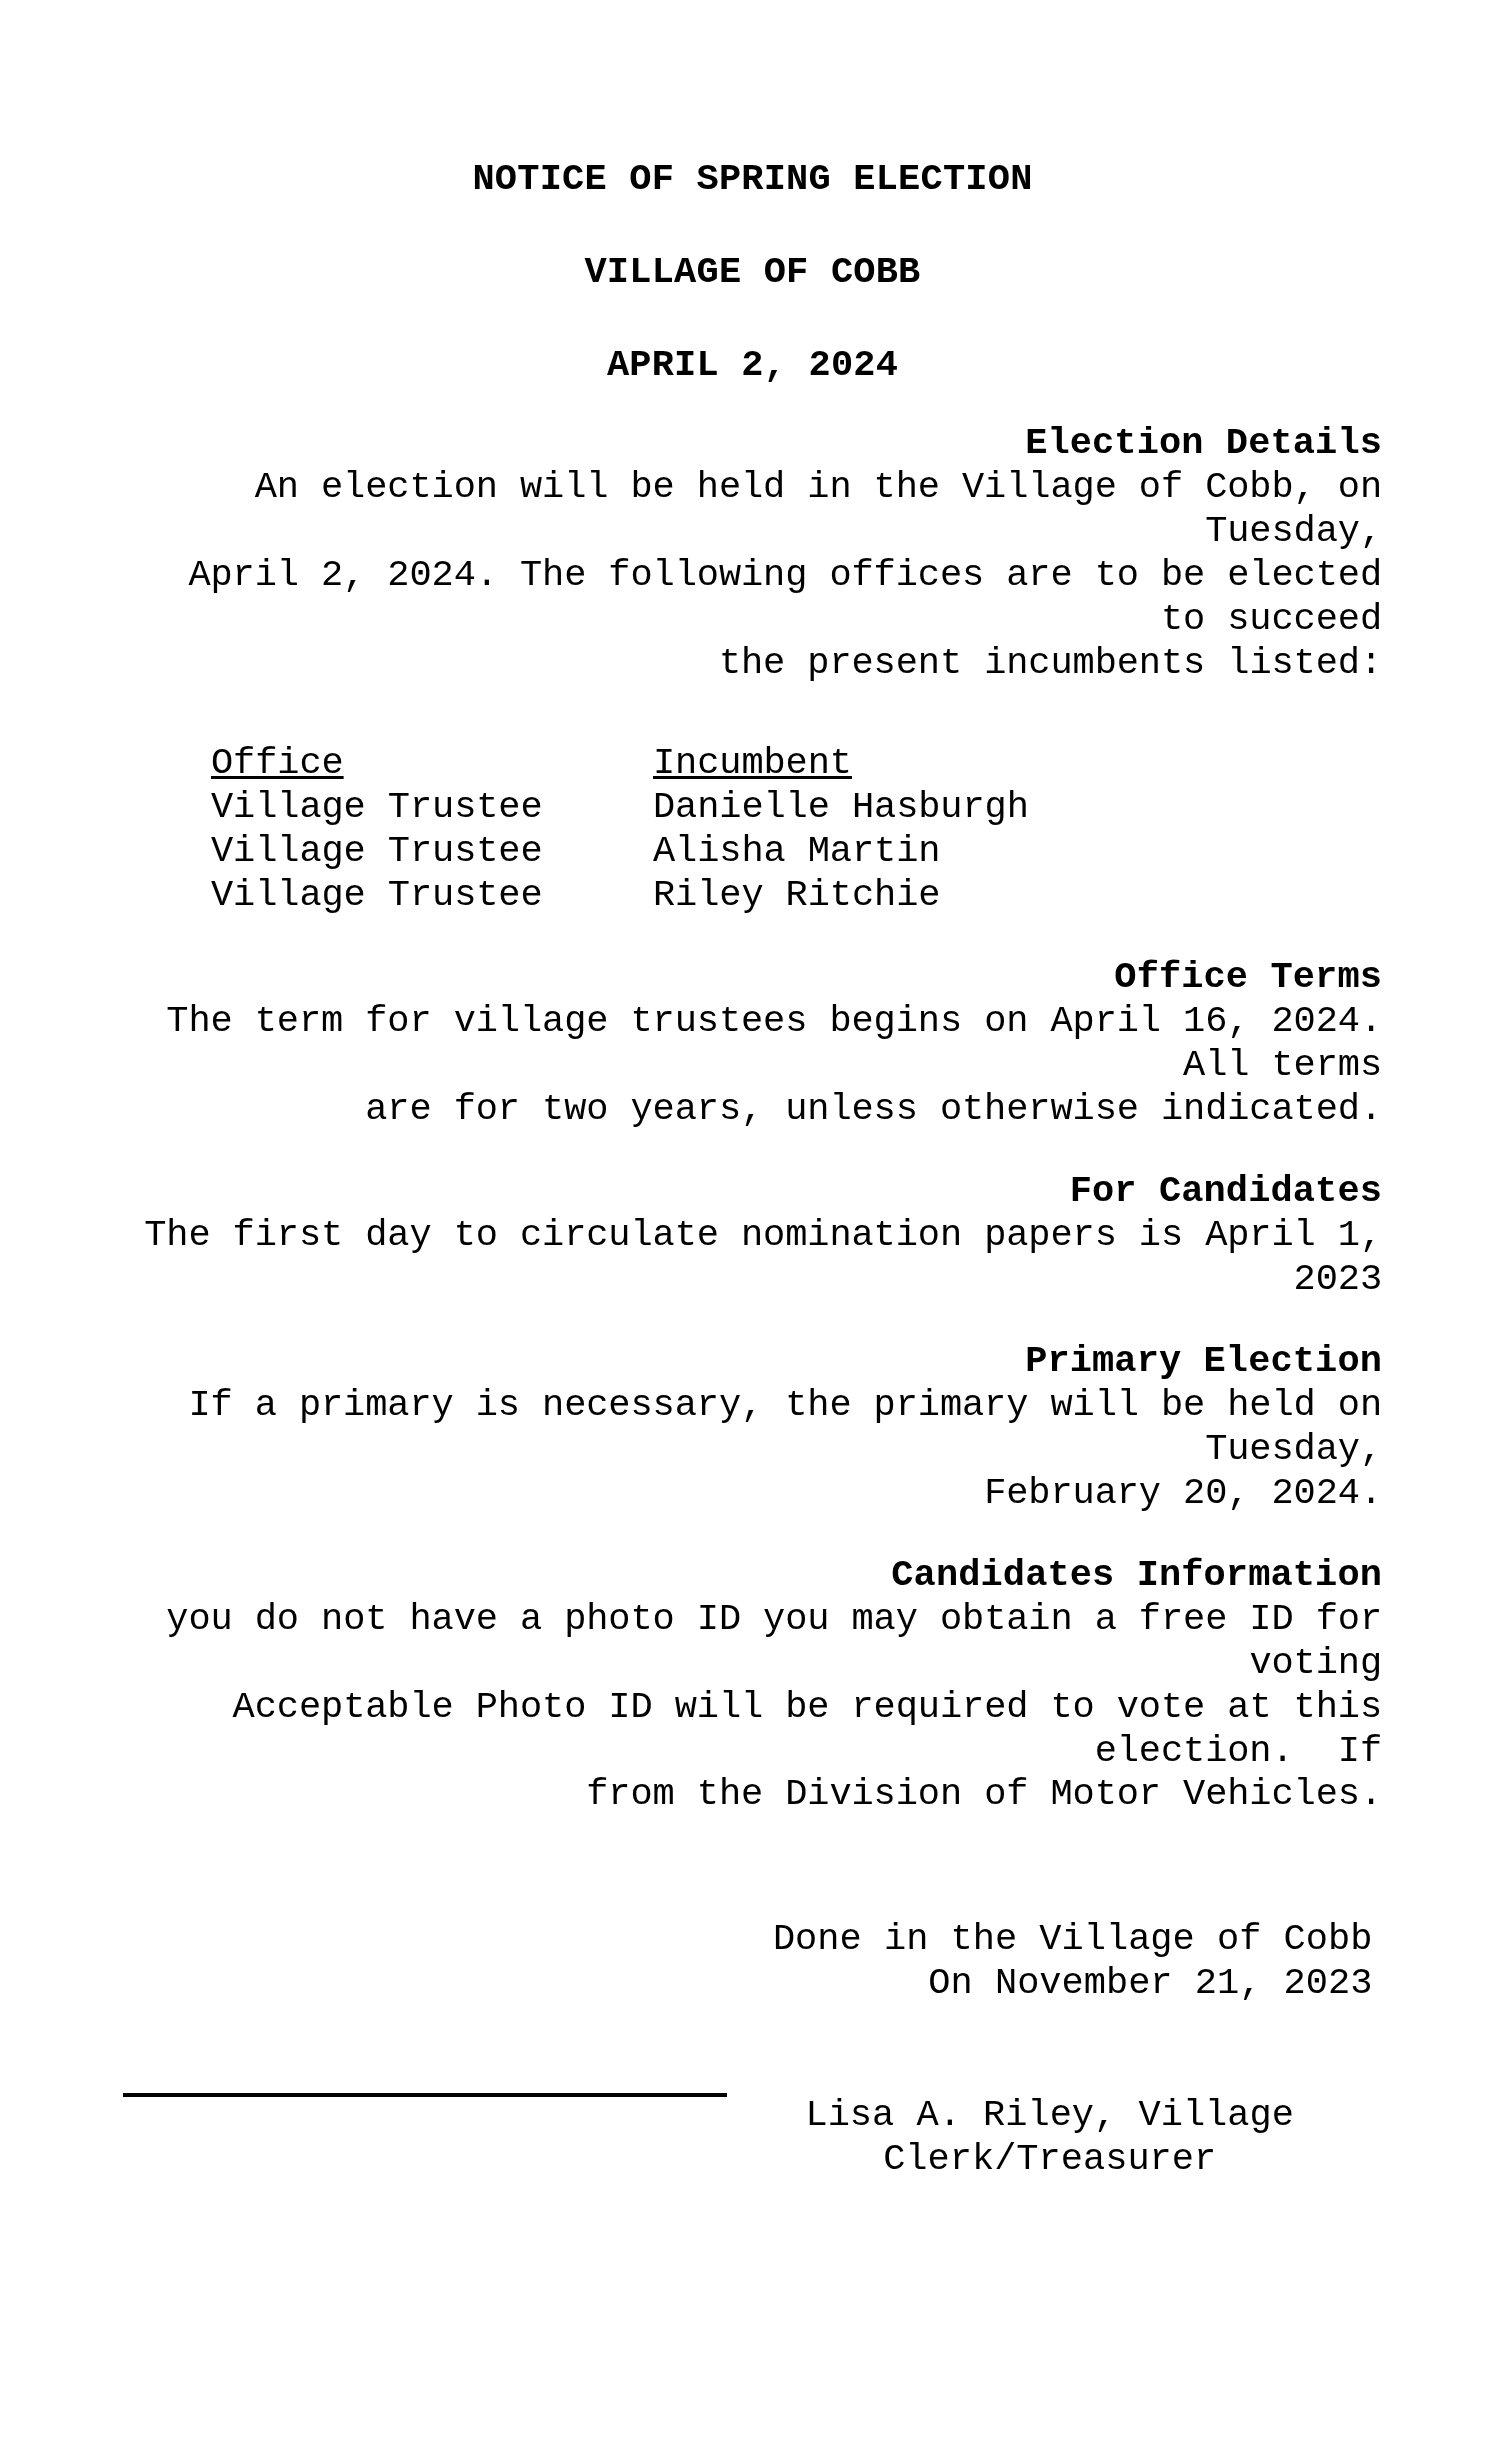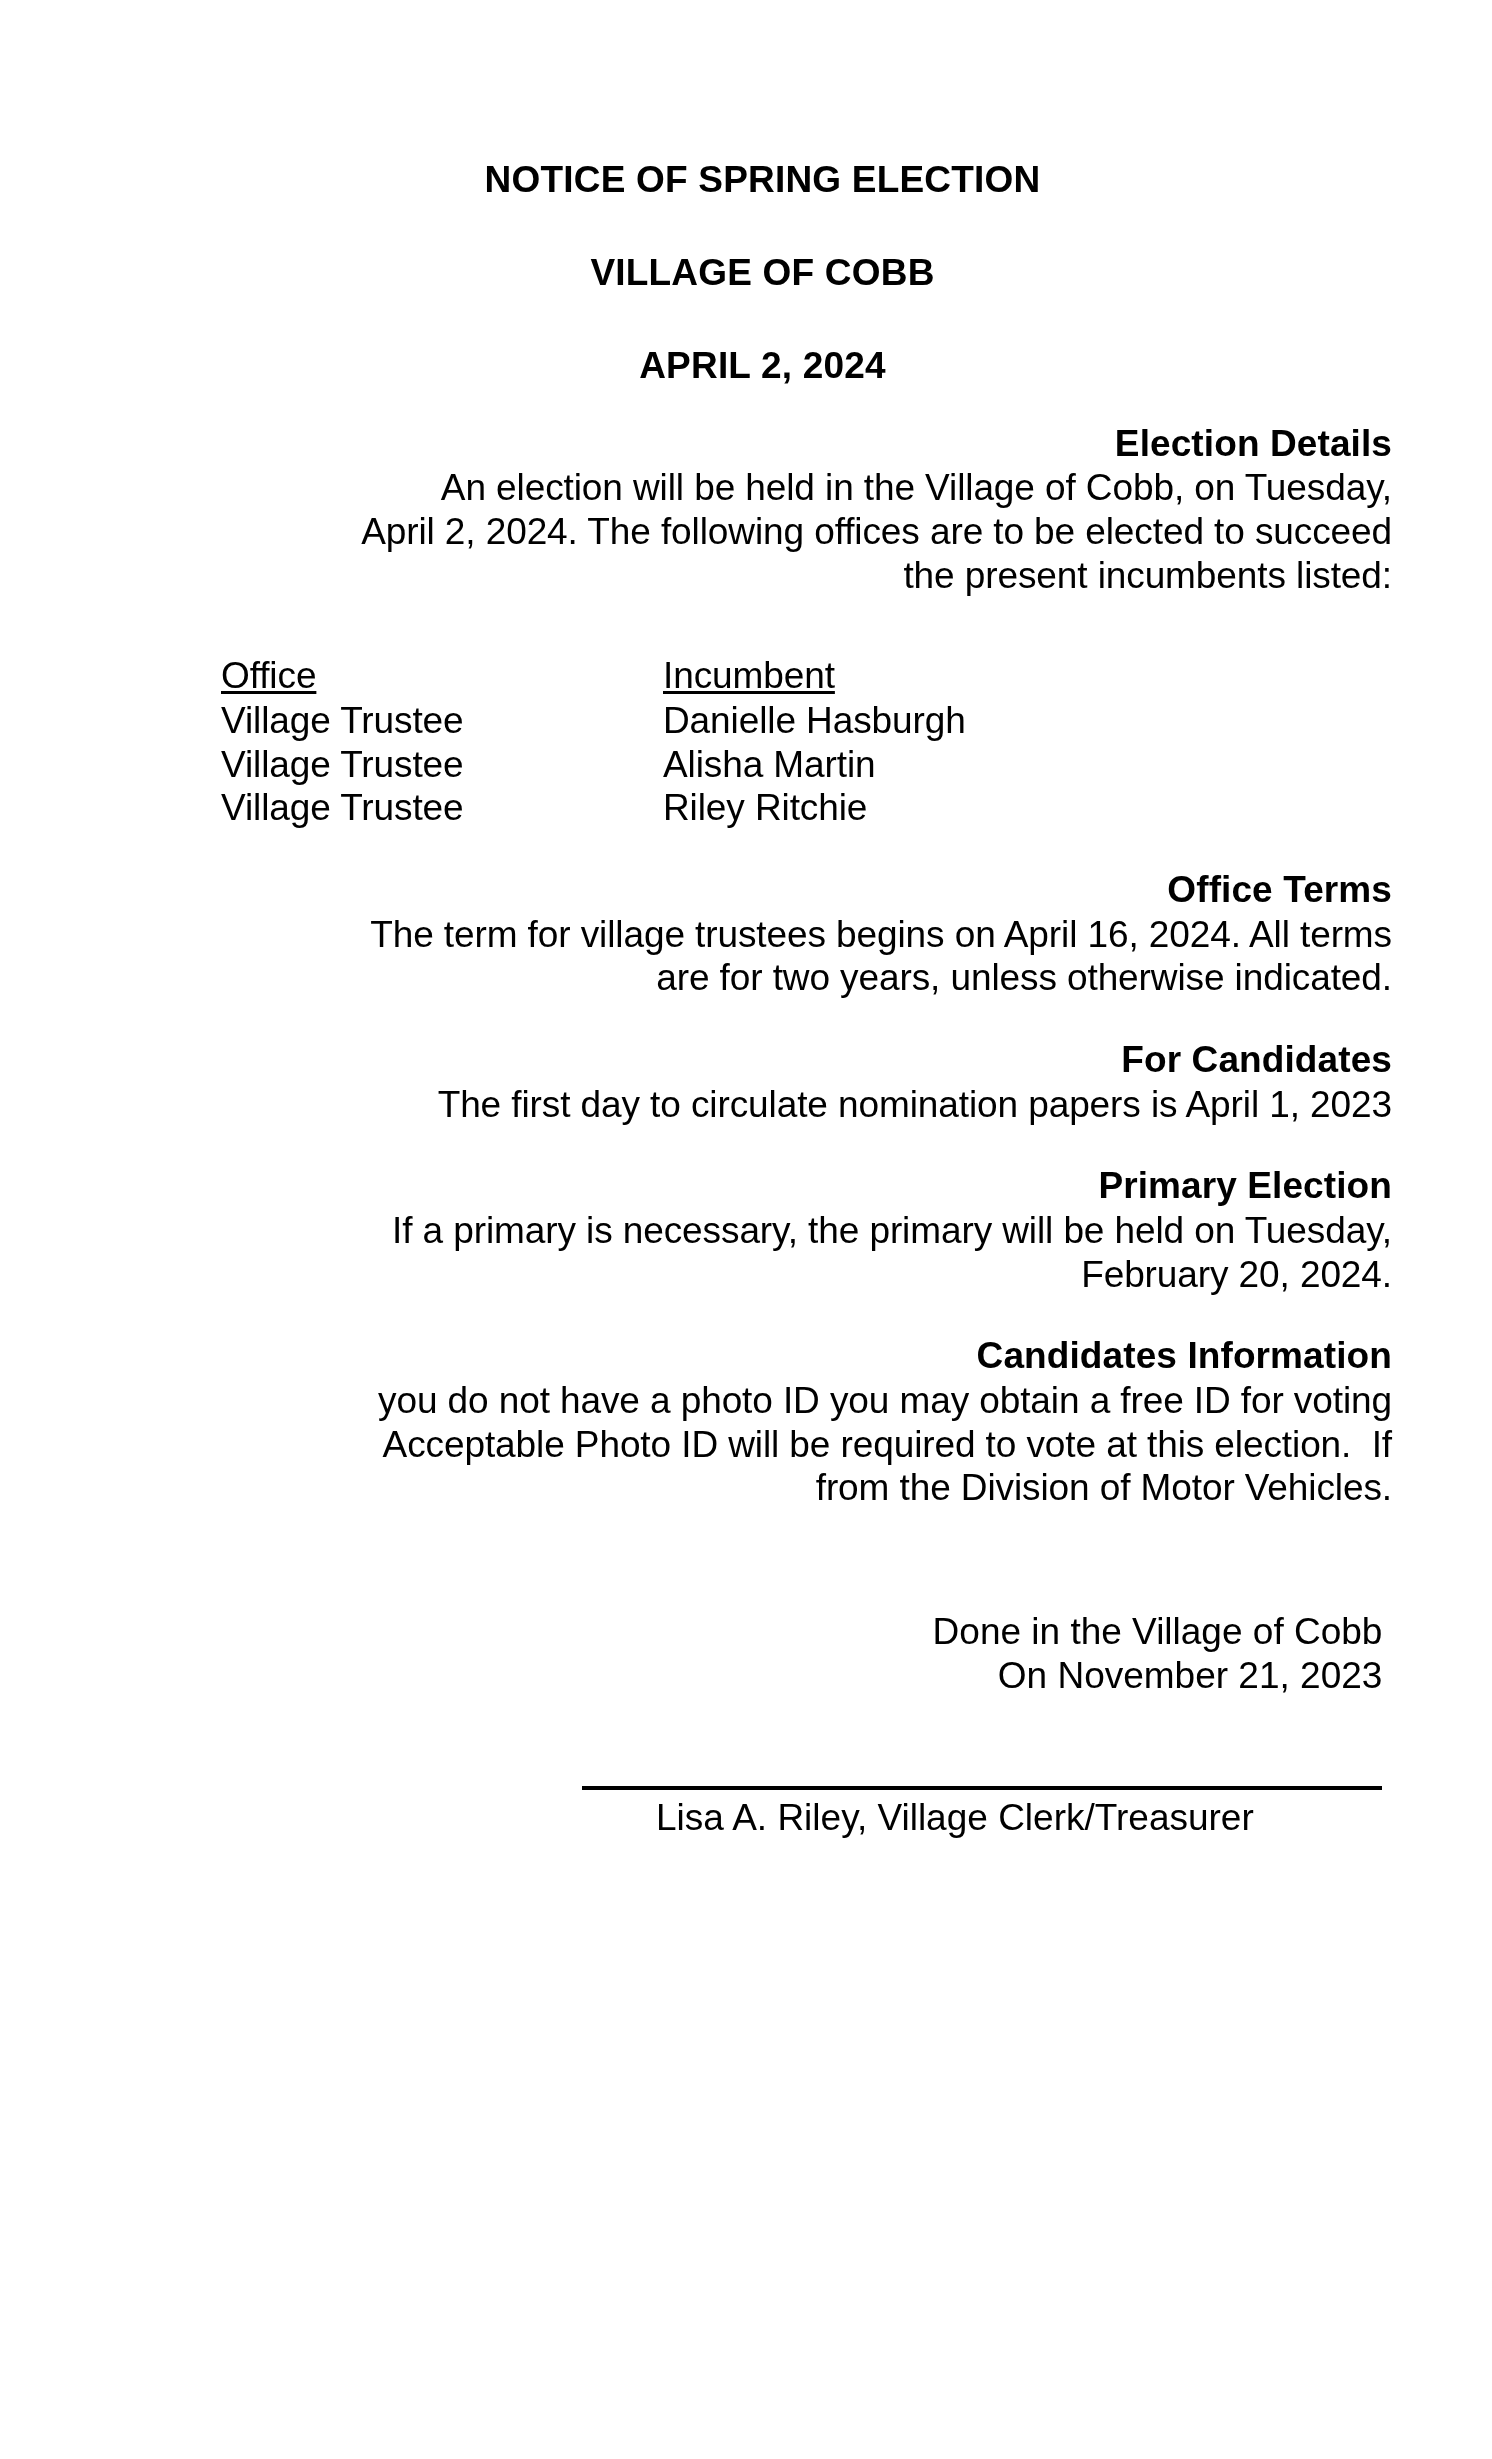--- a/index.html
+++ b/index.html
@@ -15,23 +15,24 @@
   #page {
     position: relative;
     width: 1493px;
     height: 2459px;
     background: #ffffff;
     overflow: hidden;
     box-sizing: border-box;
   }
   .doc {
     position: absolute;
-    left: 133px;
+    left: 123px;
     top: 0;
     width: 1259px;
+    font-family: Liberation Mono, monospace;
   }
 
   
   .title-block {
     padding-top: 161px;
   }
   .title-line {
     text-align: center;
     font-size: 37px;
     font-weight: bold;
@@ -93,22 +94,22 @@
     text-align: right;
     padding-right: 9.6px;
   }
   .closing-line {
     font-size: 37px;
     line-height: 1.19;
   }
   .sig-wrap {
     margin-top: 88px;
     display: flex;
-    flex-direction: column;
-    align-items: flex-end;
+    flex-direction: row;
+    align-items: flex-start;
     padding-right: 9.6px;
   }
   .sig-rule {
     width: 800px;
     height: 0;
     border-top: 4.8px solid #000000;
     margin-bottom: 5.8px;
   }
   .sig-name {
     font-size: 37px;

